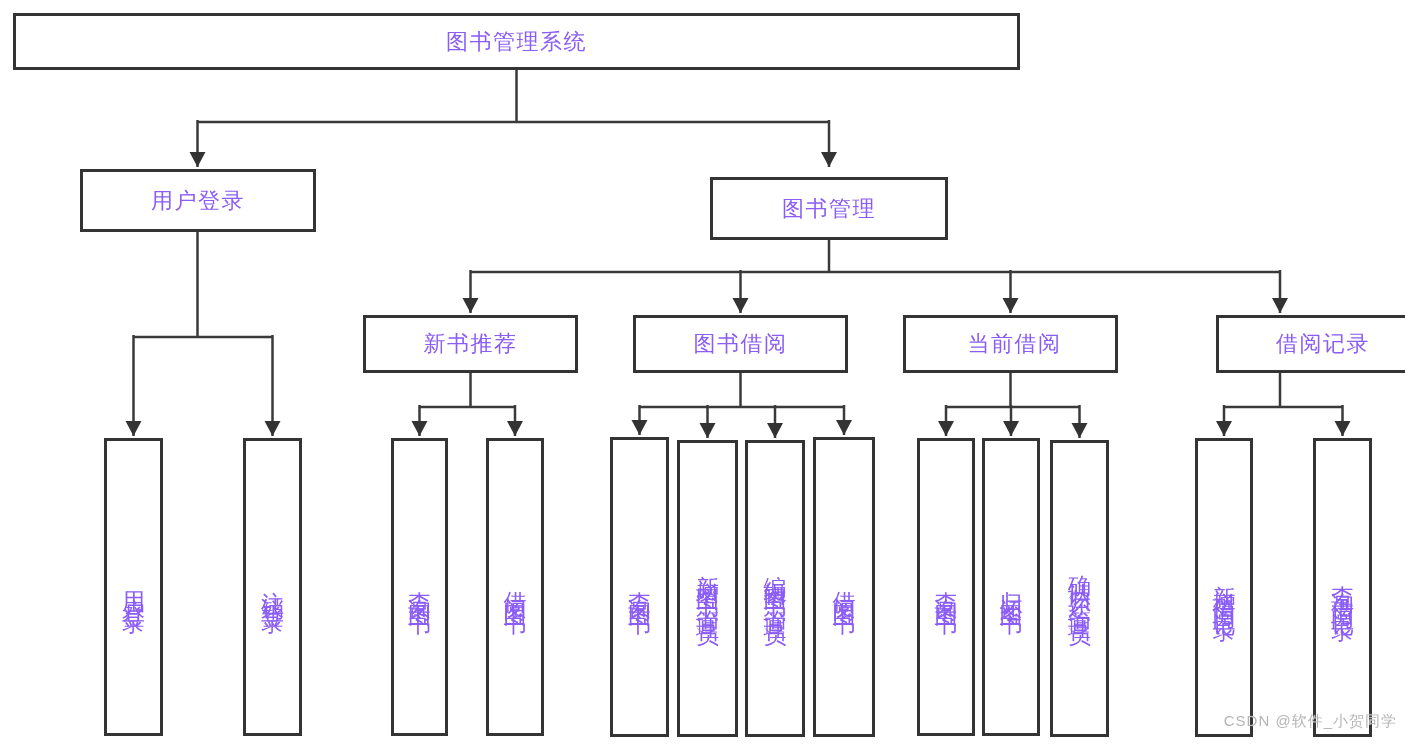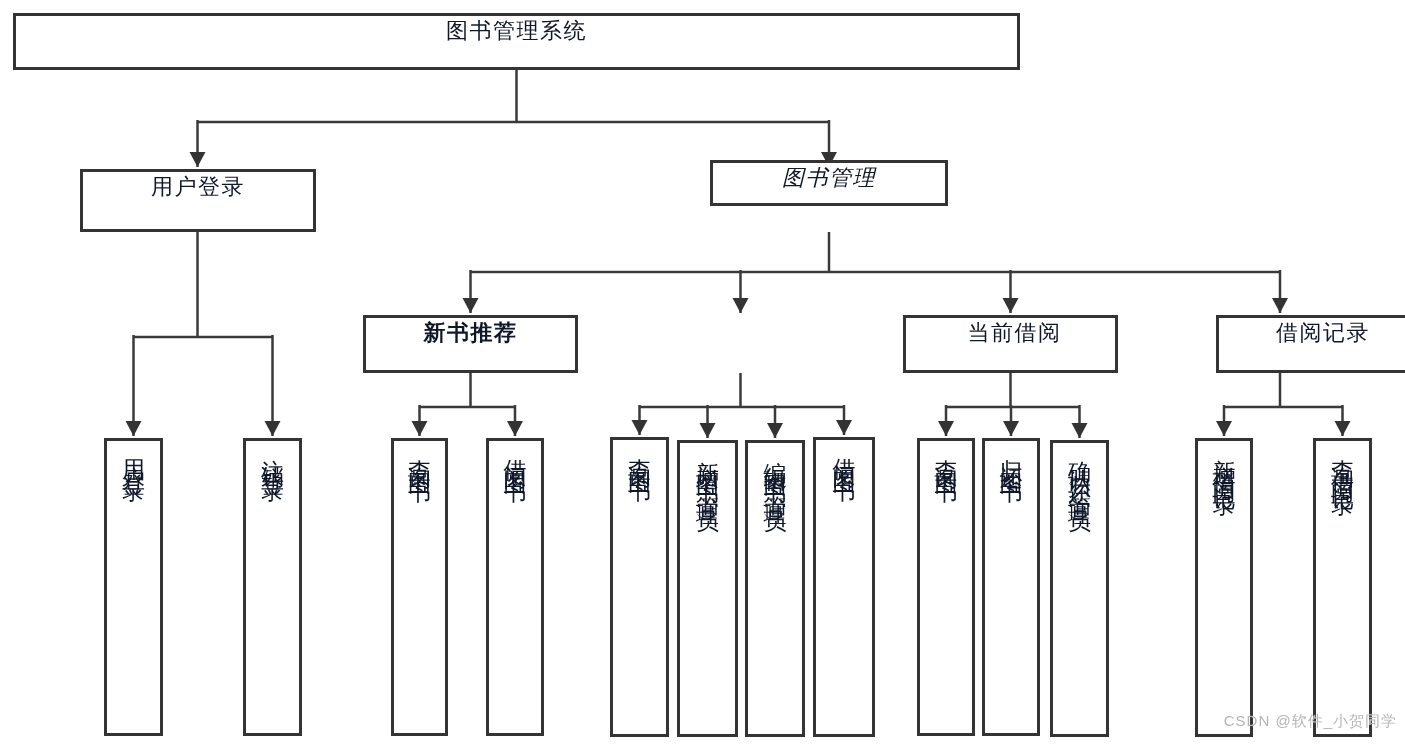--- a/index.html
+++ b/index.html
@@ -10,38 +10,39 @@
     overflow:hidden;
     font-family:"Liberation Sans","DejaVu Sans",sans-serif;
   }
   #wires{position:absolute;left:0;top:0;z-index:0;}
   .box{
     position:absolute;
     box-sizing:border-box;
     border:3px solid #343434;
     background:#fff;
     display:flex;
+    align-items:center;
     justify-content:center;
-    color:#0f172a;
+    color:#8b5cf6;
     z-index:1;
   }
   .hbox{font-size:22px;letter-spacing:1.5px;}
   .vbox span{
     writing-mode:vertical-rl;
     text-orientation:mixed;
     font-size:23px;
     letter-spacing:7px;
     line-height:1;
     white-space:nowrap;
   }
   
   .n-root{left:13px;top:13px;width:1007px;height:57px;}
   .n-userlogin{left:80px;top:169px;width:236px;height:63px;}
-  .n-bookmgmt{left:710px;top:160px;width:238px;height:46px;font-style:italic;}
-  .n-rec{left:363px;top:315px;width:215px;height:58px;font-weight:bold;}
+  .n-bookmgmt{left:710px;top:177px;width:238px;height:63px;}
+  .n-rec{left:363px;top:315px;width:215px;height:58px;}
   .n-bb{left:633px;top:315px;width:215px;height:58px;}
   .n-cb{left:903px;top:315px;width:215px;height:58px;padding-left:8px;}
   .n-br{left:1173px;top:315px;width:214px;height:58px;margin-left:43px;}
   .lf1{left:104px;top:438px;width:59px;height:298px;}
   .lf2{left:243px;top:438px;width:59px;height:298px;}
   .lf3{left:391px;top:438px;width:57px;height:298px;}
   .lf4{left:486px;top:438px;width:58px;height:298px;}
   .lf5{left:610px;top:437px;width:59px;height:300px;}
   .lf6{left:677px;top:440px;width:61px;height:297px;}
   .lf7{left:745px;top:440px;width:60px;height:297px;}
@@ -123,20 +124,23 @@
   <div class="box hbox n-userlogin">
     <span>用户登录</span>
   </div>
   <div class="box hbox n-bookmgmt">
     <span>图书管理</span>
   </div>
 
   <div class="box hbox n-rec">
     <span>新书推荐</span>
   </div>
+  <div class="box hbox n-bb">
+    <span>图书借阅</span>
+  </div>
   <div class="box hbox n-cb">
     <span>当前借阅</span>
   </div>
   <div class="box hbox n-br">
     <span>借阅记录</span>
   </div>
 
   <div class="box vbox lf1">
     <span>用户登录</span>
   </div>

